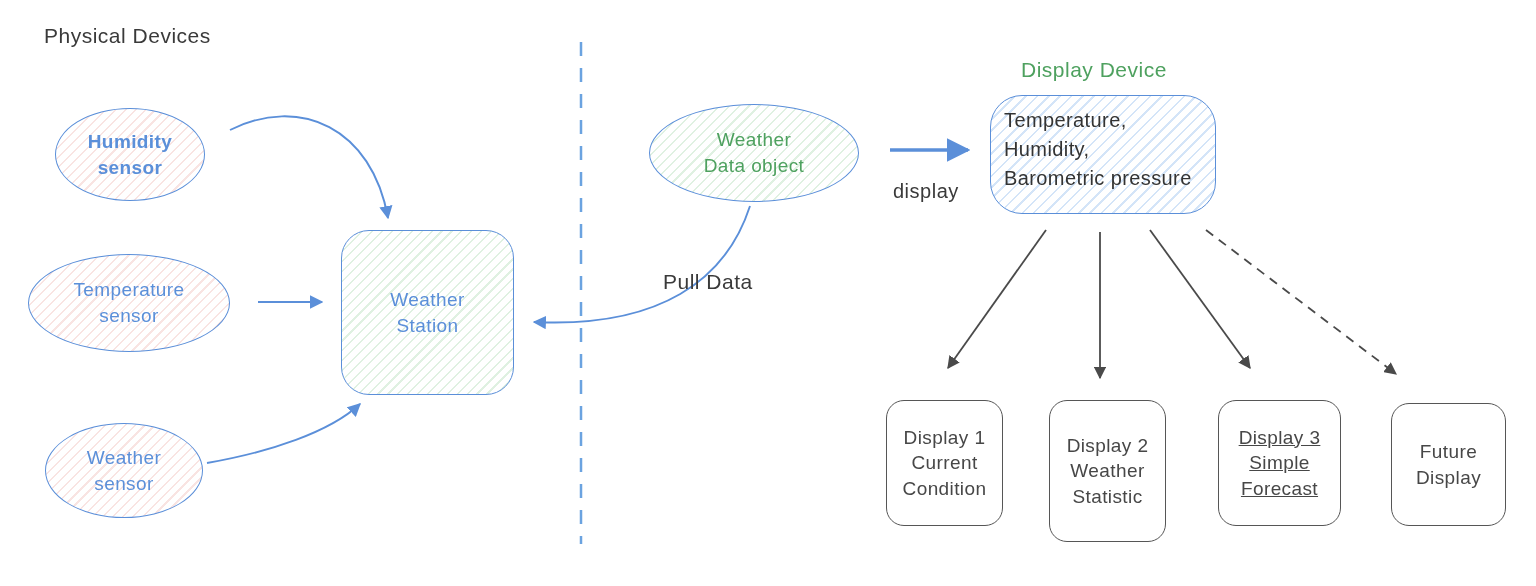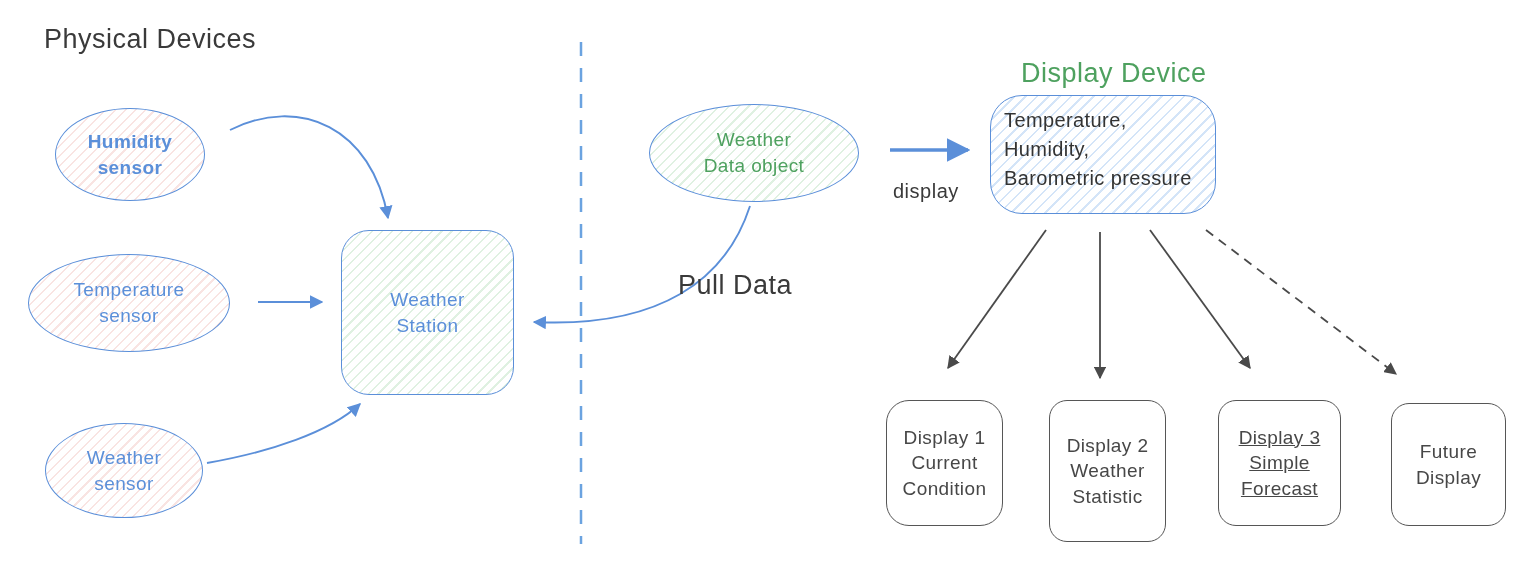--- a/index.html
+++ b/index.html
@@ -13,21 +13,21 @@
   }
   .wires {
     position: absolute;
     left: 0; top: 0;
     width: 1536px; height: 586px;
     pointer-events: none;
   }
   .floating-label {
     position: absolute;
     color: #3a3a3a;
-    font-size: 27px;
+    font-size: 21px;
     letter-spacing: 0.5px;
     white-space: pre-line;
   }
   .node {
     position: absolute;
     display: flex;
     align-items: center;
     justify-content: center;
     text-align: center;
     box-sizing: border-box;
@@ -129,33 +129,33 @@
   <div class="node rounded-box hatch-green" style="left:341px; top:230px; width:173px; height:165px;">
     <span>Weather
 Station</span>
   </div>
 
   <div class="node ellipse hatch-green" style="left:649px; top:104px; width:210px; height:98px;">
     <span class="green-text">Weather
 Data object</span>
   </div>
 
-  <div class="floating-label dark-text" style="left:663px; top:270px;margin-left:15px;">Pull Data</div>
+  <div class="floating-label dark-text" style="left:663px; top:270px;">Pull Data</div>
 
   <div class="floating-label dark-text" style="left:893px; top:180px; font-size:20px;">display</div>
 
   <div class="floating-label green-text" style="left:1021px; top:58px;">Display Device</div>
 
   <div class="node display-device-box hatch-blue" style="left:990px; top:95px; width:226px; height:119px;">
     <span>Temperature,
 Humidity,
 Barometric pressure</span>
   </div>
 
-  <div class="node display-box" style="left:886px; top:400px; width:117px; height:126px;border-radius:23px;">
+  <div class="node display-box" style="left:886px; top:400px; width:117px; height:126px;">
     <span>Display 1
 Current
 Condition</span>
   </div>
 
   <div class="node display-box" style="left:1049px; top:400px; width:117px; height:142px;">
     <span>Display 2
 Weather
 Statistic</span>
   </div>

